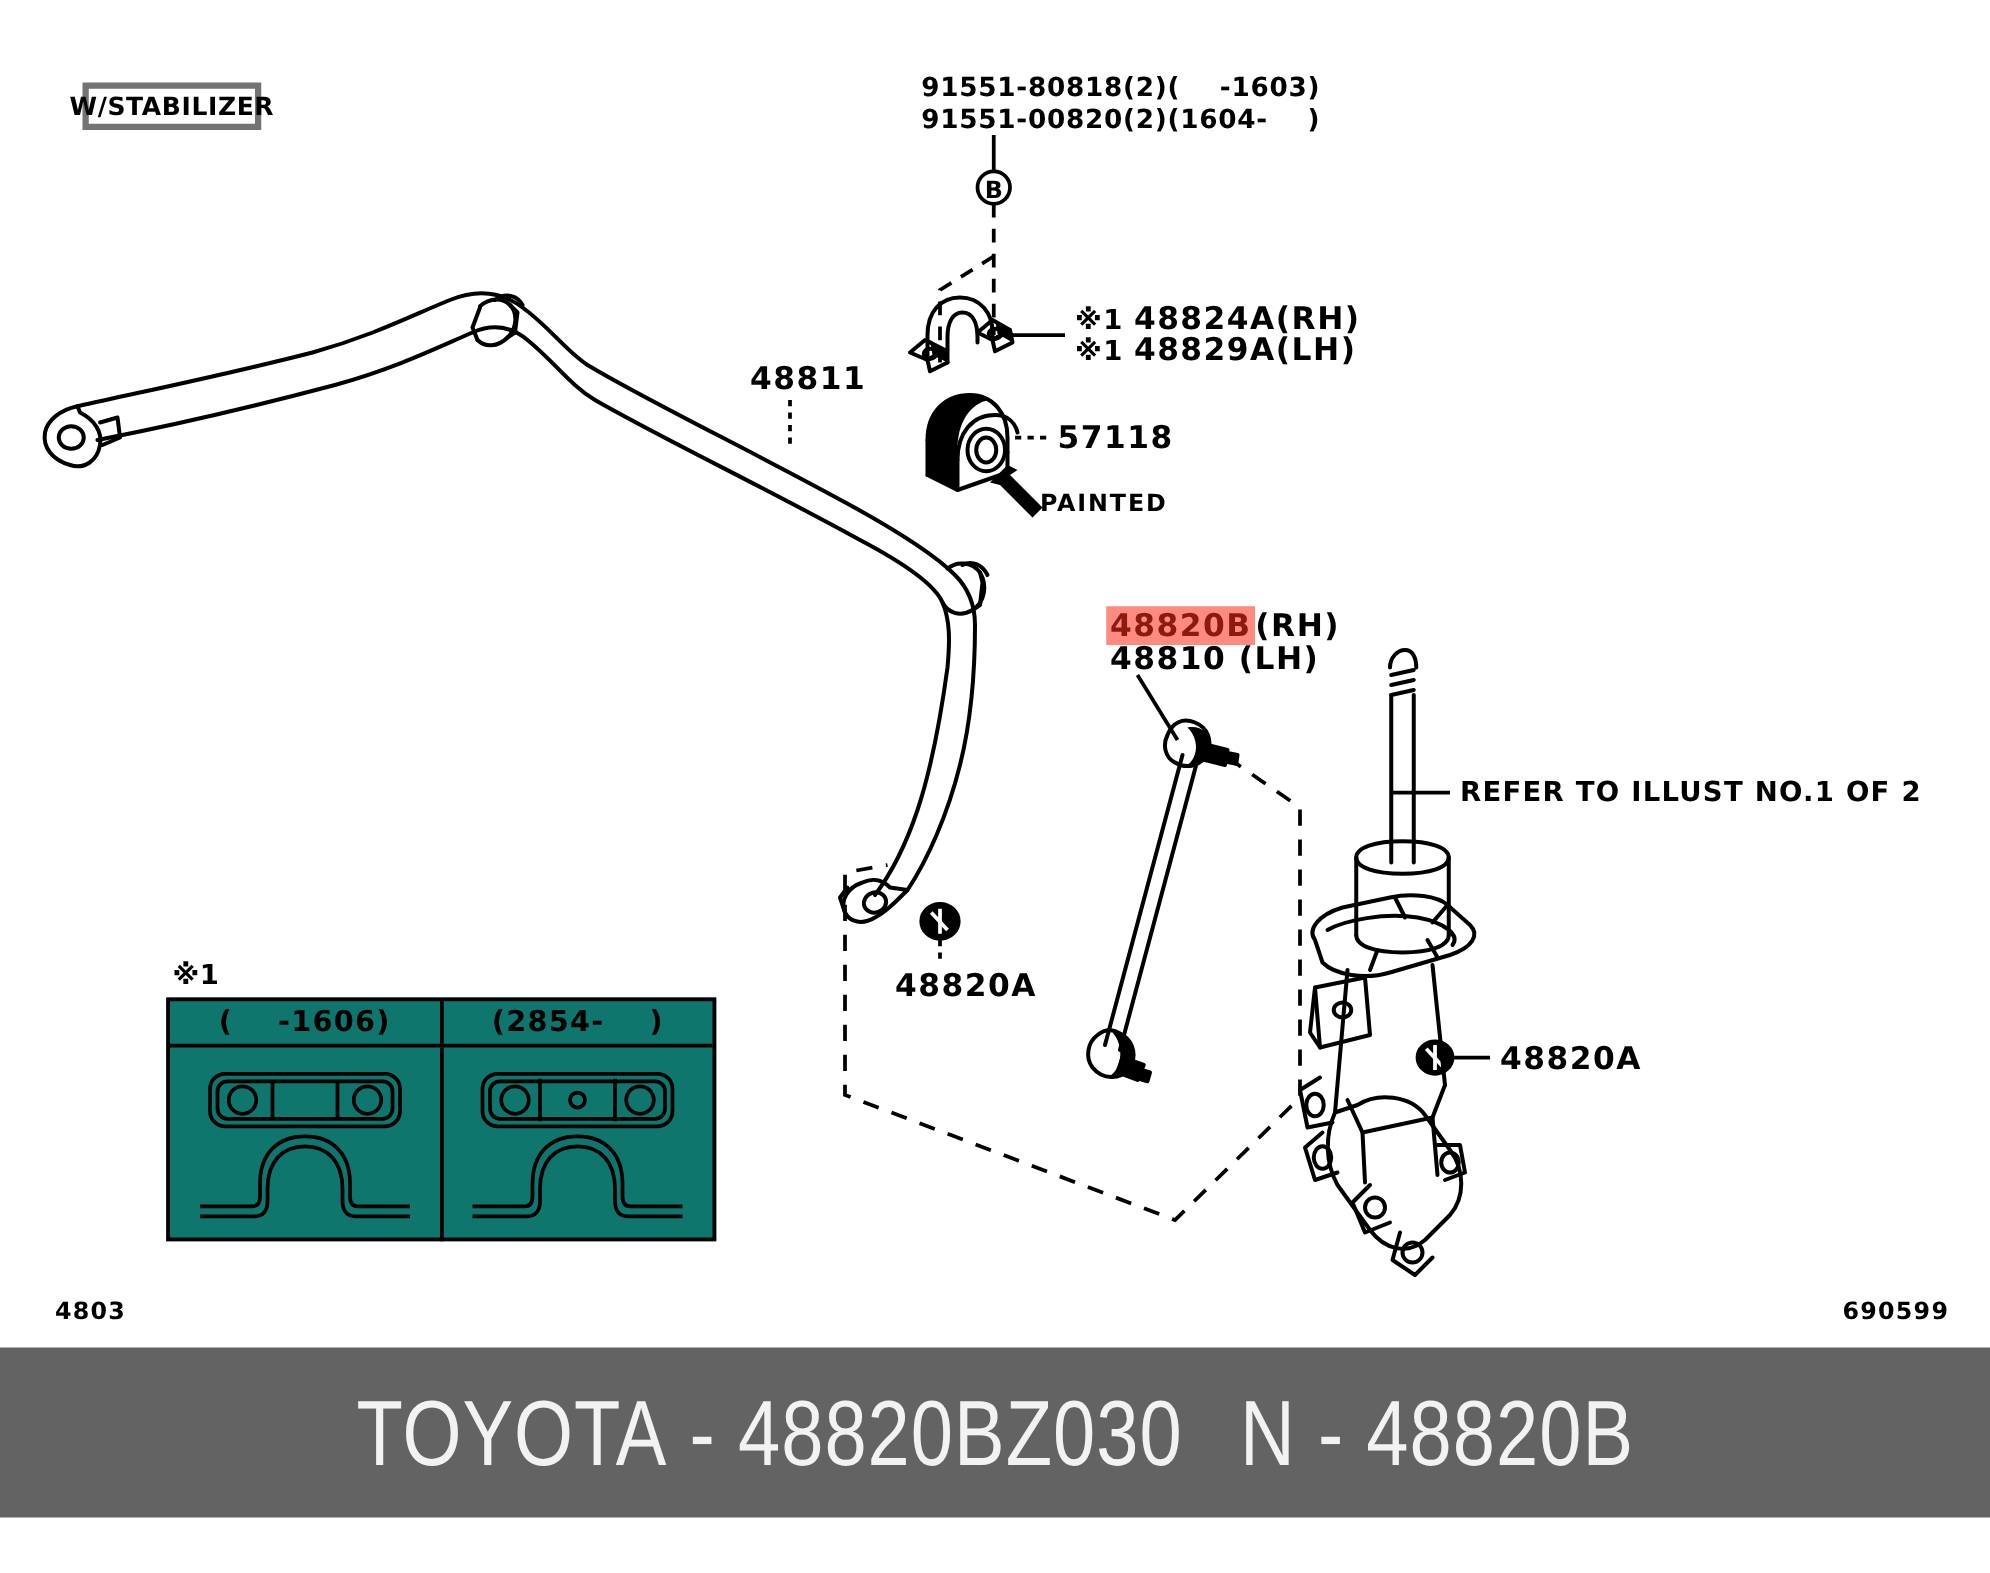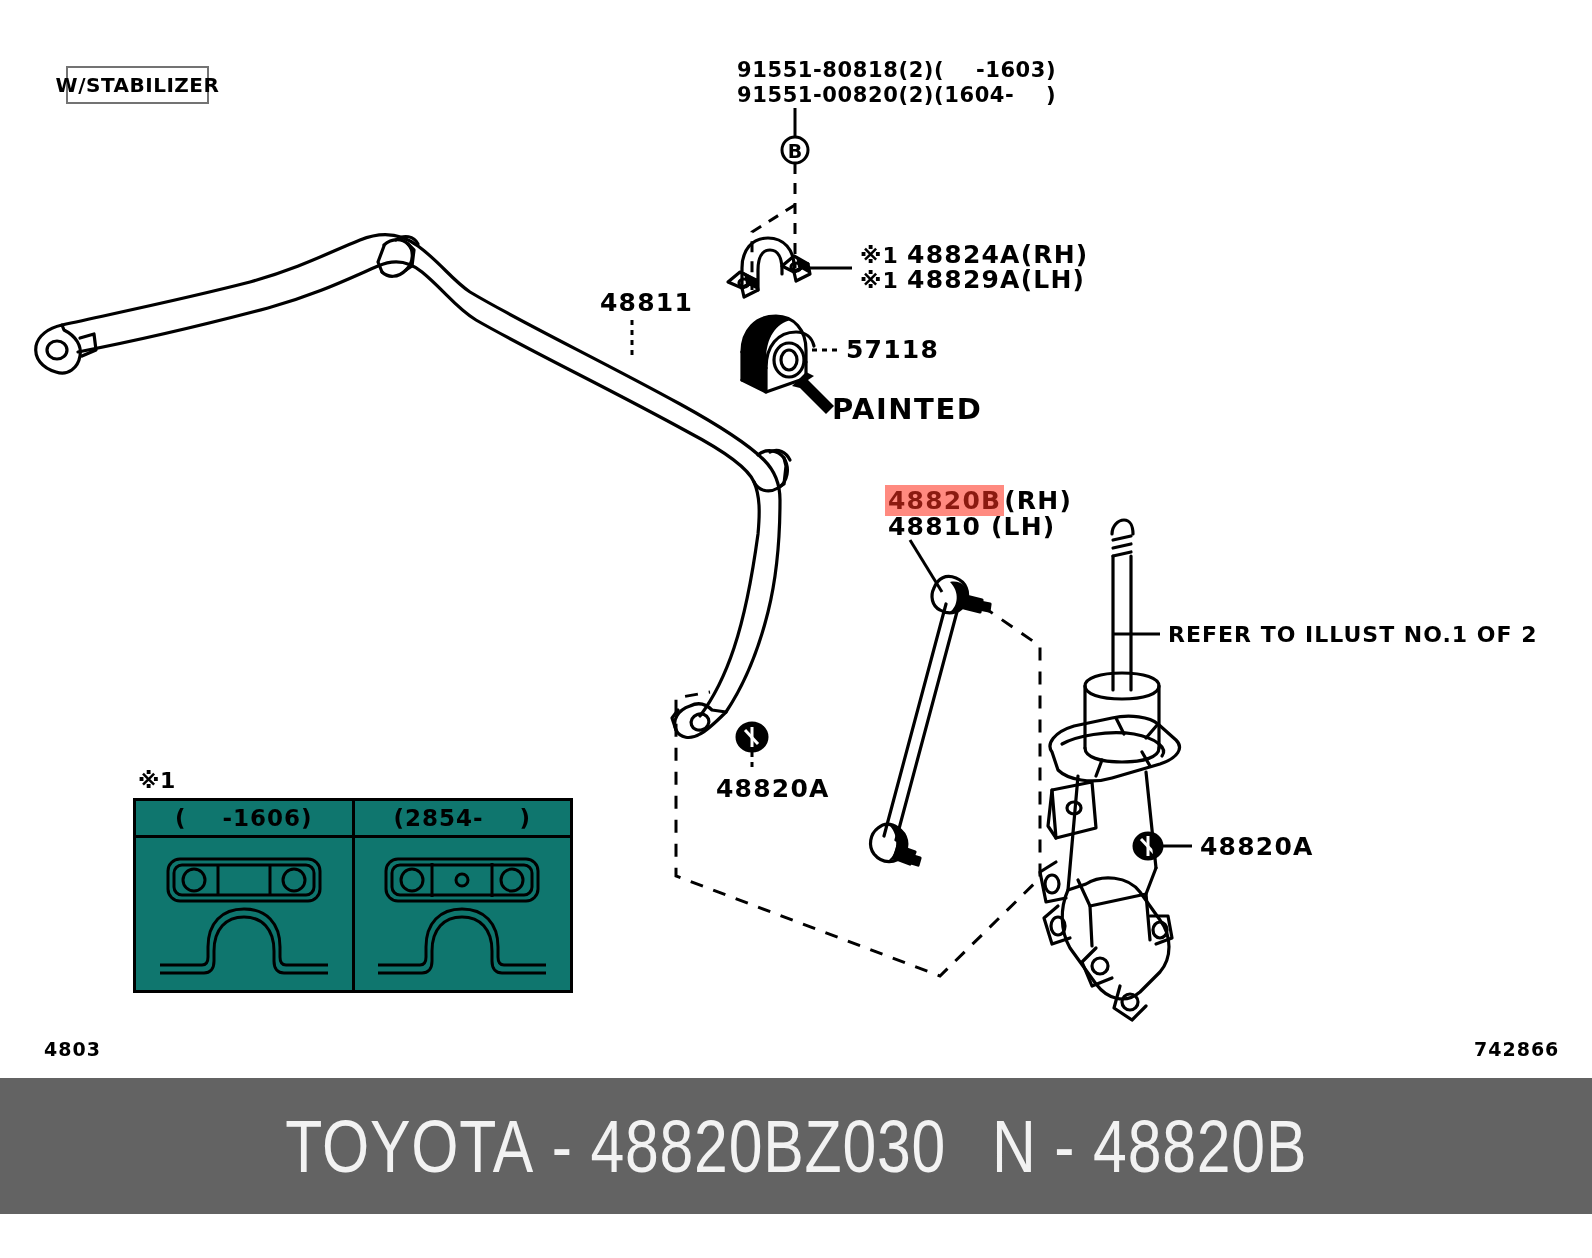--- a/index.html
+++ b/index.html
@@ -41,21 +41,21 @@
   }
   .lbl-bolt {
     font-size: 21px;
     letter-spacing: 0.6px;
   }
   .lbl-small {
     font-size: 22px;
     letter-spacing: 1px;
   }
   .lbl-note {
-    font-size: 29px;
+    font-size: 19px;
     letter-spacing: 1.5px;
   }
   .lbl-corner {
     font-size: 19px;
     letter-spacing: 1px;
   }
   .lbl-mark {
     font-size: 22px;
     font-weight: bold;
   }
@@ -63,21 +63,21 @@
     font-size: 23px;
     letter-spacing: 1px;
   }
   
   #stabilizer-box {
     position: absolute;
     left: 66px;
     top: 66px;
     width: 143px;
     height: 38px;
-    border: 2px solid #737373;
+    border: 5px solid #737373;
     box-sizing: border-box;
     display: flex;
     align-items: center;
     justify-content: center;
   }
   #stabilizer-box .lbl {
     position: static;
     font-size: 20px;
     letter-spacing: 0.5px;
   }
@@ -448,21 +448,21 @@
             <path d="M16 124 L 58 124 C 62 124, 64 121, 64 116 L 64 106
                      C 64 82, 78 68, 100 68 C 122 68, 136 82, 136 106
                      L 136 116 C 136 121, 138 124, 142 124 L 184 124"></path>
           </g>
         </svg>
       </div>
     </div>
   </div>
 
   <div class="lbl lbl-corner" style="left:44px; top:1038px;">4803</div>
-  <div class="lbl lbl-corner" style="left:1474px; top:1038px;">742866</div>
+  <div class="lbl lbl-corner" style="left:1474px; top:1038px;">690599</div>
 
   <div id="bottom-banner">
     <div id="banner-inner">
       <span>TOYOTA</span>
       <span>&nbsp;</span>
       <span>-</span>
       <span>&nbsp;</span>
       <span>48820BZ030</span>
       <span class="gap"></span>
       <span>N</span>

